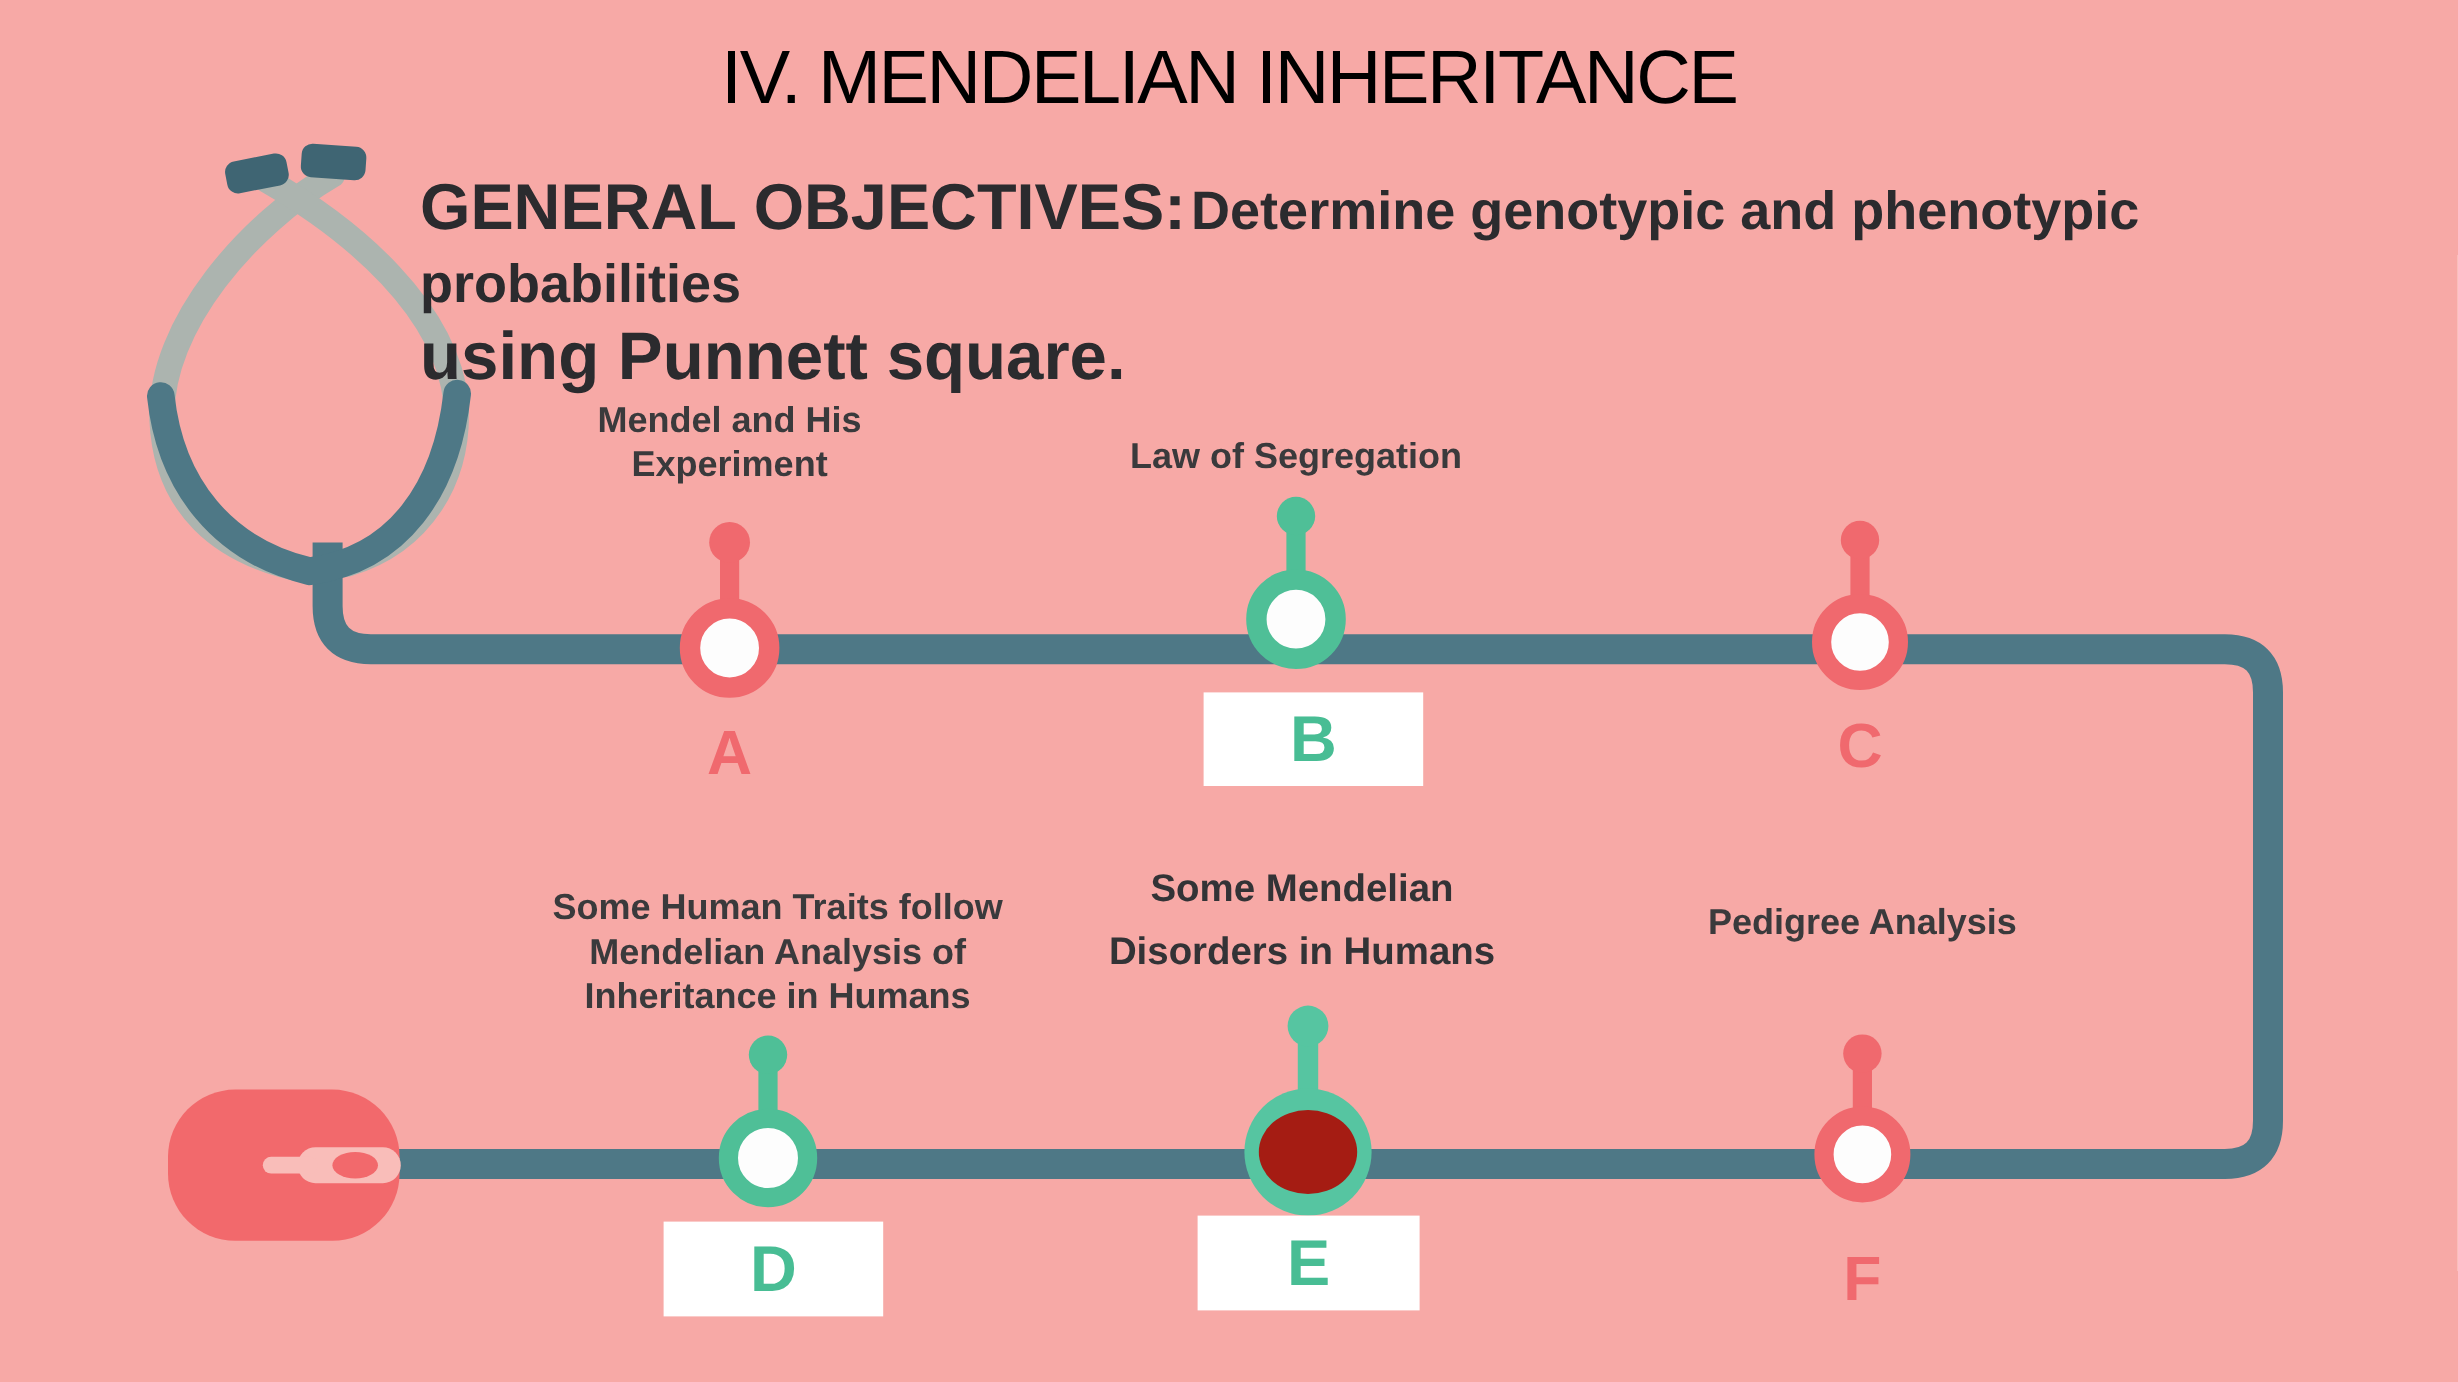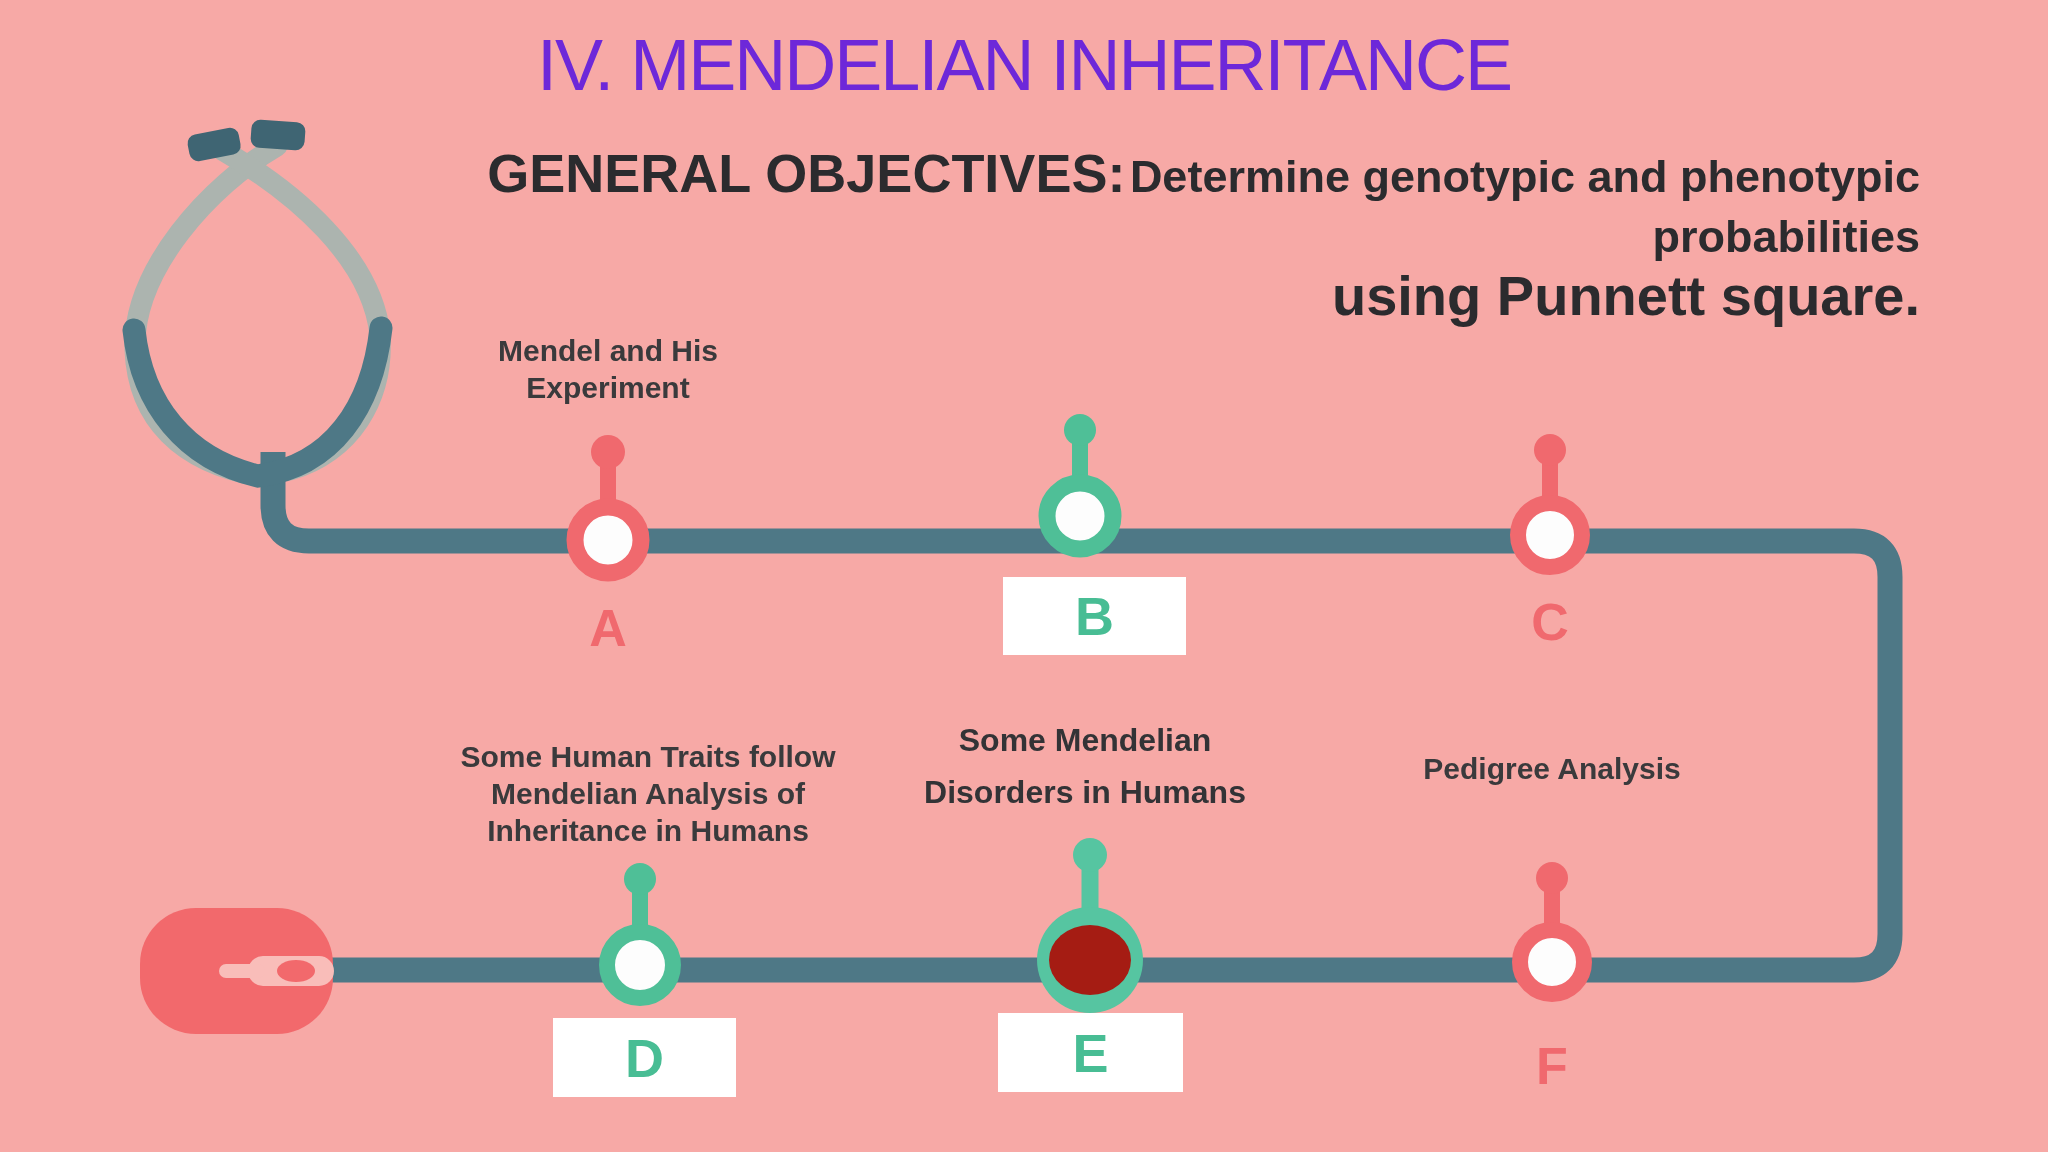--- a/index.html
+++ b/index.html
@@ -5,25 +5,25 @@
   html,body{margin:0;padding:0;}
   #canvas{
     position:relative;width:2048px;height:1152px;overflow:hidden;
     background:#F7A9A6;
     font-family:"Liberation Sans","DejaVu Sans",sans-serif;
   }
   #scene{position:absolute;left:0;top:0;width:2048px;height:1152px;}
   .abs{position:absolute;}
   .page-title{
     left:0;top:10px;width:2048px;text-align:center;
-    font-size:72px;font-weight:400;letter-spacing:-2px;color:#6d28d9;line-height:110px;
+    font-size:63px;font-weight:400;letter-spacing:-2px;color:#000000;line-height:110px;
     white-space:nowrap;
   }
   .objectives{
-    left:350px;top:148px;width:1570px;text-align:right;color:#2B2B2E;line-height:50px;
+    left:350px;top:148px;width:1570px;text-align:left;color:#2B2B2E;line-height:50px;
   }
   .obj-heading{font-size:54px;font-weight:700;}
   .obj-text{font-size:45px;font-weight:700;}
   .obj-line2{font-size:56px;font-weight:700;line-height:48px;}
   .node-label{
     text-align:center;white-space:pre-line;
     font-size:30px;font-weight:700;color:#3A3A3C;line-height:37px;
   }
   .node-label.big{font-size:32px;line-height:52px;color:#333336;}
   .letter{
@@ -94,20 +94,21 @@
   <div class="abs page-title">IV. MENDELIAN INHERITANCE</div>
 
   <div class="abs objectives">
     <span class="obj-heading">GENERAL OBJECTIVES:</span>
     <span class="obj-text">Determine genotypic and phenotypic probabilities</span>
     <div class="obj-line2">using Punnett square.</div>
   </div>
 
   <div class="abs node-label" style="left:448px;top:332px;width:320px;">Mendel and His
 Experiment</div>
+  <div class="abs node-label" style="left:880px;top:362px;width:400px;">Law of Segregation</div>
   <div class="abs node-label" style="left:448px;top:738px;width:400px;">Some Human Traits follow
 Mendelian Analysis of
 Inheritance in Humans</div>
   <div class="abs node-label big" style="left:885px;top:714px;width:400px;">Some Mendelian
 Disorders in Humans</div>
   <div class="abs node-label" style="left:1352px;top:750px;width:400px;">Pedigree Analysis</div>
 
   <div class="abs letter" style="left:558px;top:598px;">A</div>
   <div class="abs letter" style="left:1500px;top:592px;">C</div>
   <div class="abs letter" style="left:1502px;top:1036px;">F</div>

